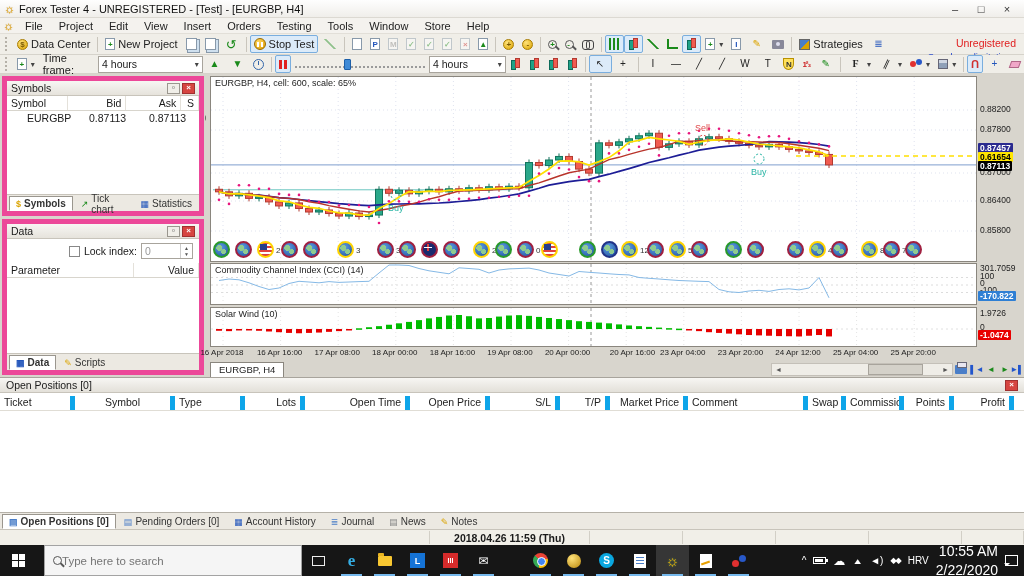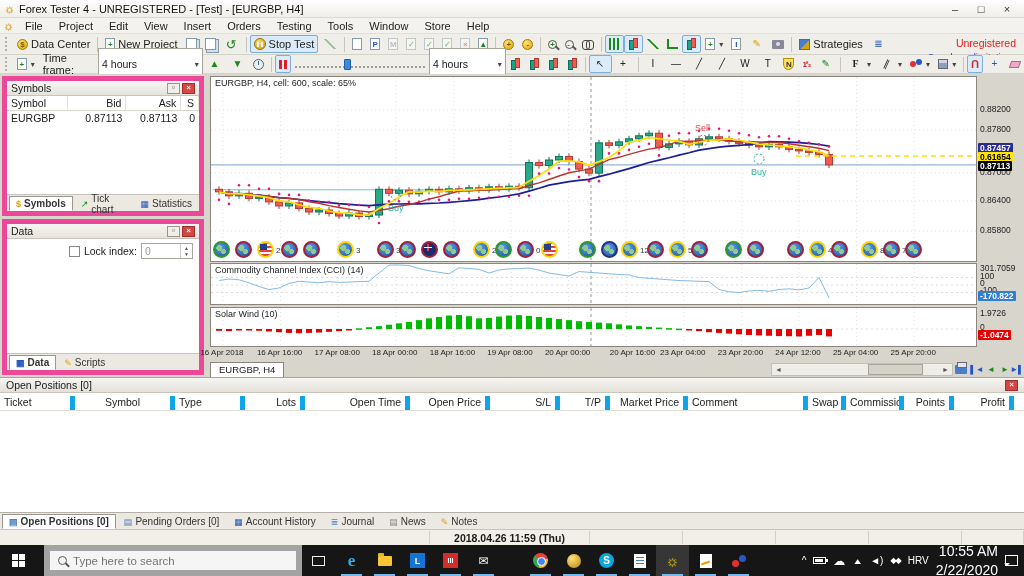--- a/index.html
+++ b/index.html
@@ -56,34 +56,34 @@
   .i-123{font-size:8px;font-weight:bold;color:#cc2222;letter-spacing:-1px}
   .i-dots2{width:12px;height:10px;position:relative}
   .i-dots2::before{content:"";position:absolute;width:6px;height:6px;border-radius:50%;background:#e03030;left:0;top:2px}
   .i-dots2::after{content:"";position:absolute;width:6px;height:6px;border-radius:50%;background:#2858c8;right:0;top:0}
   .i-cube{width:10px;height:10px;background:linear-gradient(#cfd6e2 40%,#8fa0b8 40%);border:1px solid #667}
   .slider{width:148px;height:14px;position:relative;margin:0 4px}
   .slider .track{position:absolute;left:0;right:0;top:9px;border-top:2px dotted #9a9a9a}
   .slider .thumb{position:absolute;left:38%;top:2px;width:7px;height:11px;background:#3f8ad6;border:1px solid #1d5fa8;border-radius:1px}
   #unreg{position:absolute;right:8px;top:37px;color:#e02020;font-size:10.5px;text-align:right}
   #demolink{position:absolute;right:8px;top:51px;color:#2244cc;font-size:9.5px;text-decoration:underline;text-align:right}
-  .combo{display:inline-flex;align-items:center;justify-content:space-between;background:#fff;border:1px solid #a8a49c;height:32px;padding:4px 3px;font-size:10.5px}
+  .combo{display:inline-flex;align-items:center;justify-content:space-between;background:#fff;border:1px solid #a8a49c;height:17px;padding:4px 3px;font-size:10.5px}
   .combo .dd{margin-left:8px}
 
   
   #main{position:absolute;top:74px;left:0;width:1024px;height:303px;background:#d8d5cd}
   .panel{position:absolute;background:#fff;border:5px solid #ec4899;display:flex;flex-direction:column}
   .ptitle{height:15px;background:linear-gradient(#f7f6f3,#e6e3dc);border-bottom:1px solid #c8c4bb;display:flex;align-items:center;padding:0 4px;font-size:10.5px}
   .pbtns{margin-left:auto;display:flex;gap:2px}
   .pbtn{width:13px;height:11px;border:1px solid #9a968e;background:#f0eee8;display:flex;align-items:center;justify-content:center;font-size:8px;line-height:1;color:#333}
   .pbtn.close{background:#d64541;border-color:#a03030;color:#fff;font-weight:bold}
   .thead{display:flex;border-bottom:1px solid #d8d5cd;background:#fff;font-size:10.5px}
   .thead>div{padding:1px 4px;border-right:1px solid #e4e1da}
   .trow{display:flex;font-size:10.5px}
-  .trow>div{padding:1px 4px}
+  .trow>div{padding:1px 20px}
   .tabstrip{margin-top:auto;height:17px;background:#ece9e2;border-top:1px solid #c8c4bb;display:flex;align-items:flex-end;padding-left:2px;gap:1px}
   .tab{display:inline-flex;align-items:center;gap:3px;height:15px;padding:0 6px;font-size:10px;color:#333;border:1px solid transparent}
   .tab.active{background:#fff;border:1px solid #9a968e;border-bottom-color:#fff;font-weight:bold}
   .tabico{font-size:9px}
   .lockrow{display:flex;align-items:center;justify-content:flex-end;gap:4px;padding:4px 6px;font-size:10.5px}
   .cb{width:11px;height:11px;border:1px solid #888;background:#fff}
   .spin{width:52px;height:16px;border:1px solid #a8a49c;background:#fff;color:#999;display:flex;align-items:center;padding:0 3px;position:relative}
   .spin .ud{position:absolute;right:0;top:0;bottom:0;width:12px;border-left:1px solid #ccc;display:flex;flex-direction:column;align-items:center;justify-content:center;font-size:5px;color:#555}
 
   
@@ -121,21 +121,21 @@
 
   
   #btabs{position:absolute;top:512px;left:0;width:1024px;height:17px;background:#ece9e2;border-top:1px solid #b5b1a8;display:flex;align-items:flex-end;padding-left:2px;gap:1px}
   #statusbar{position:absolute;top:529px;left:0;width:1024px;height:16px;background:#f1efe8;border-top:1px solid #c8c4bb;font-size:10.5px}
   .scell{position:absolute;top:1px;bottom:1px;border-right:1px solid #d2cfc6;display:flex;align-items:center;justify-content:center;font-weight:bold}
 
   
   #taskbar{position:absolute;top:545px;left:0;width:1024px;height:31px;background:#161616;display:flex;align-items:center}
   .tb-start{width:44px;height:31px;display:flex;align-items:center;justify-content:center}
   .winlogo{width:6px;height:6px;background:#fff;box-shadow:7px 0 #fff,0 7px #fff,7px 7px #fff;margin:-7px 7px 0 -7px}
-  #searchbox{width:258px;height:31px;background:#f5f5f5;border:6px solid #a3a3a3;display:flex;align-items:center;gap:6px;padding:0 8px}
+  #searchbox{width:258px;height:31px;background:#f5f5f5;border:1px solid #a3a3a3;display:flex;align-items:center;gap:0;padding:0 8px}
   #searchbox .i-mag{border-color:#555}
   #searchbox input{border:none;outline:none;background:transparent;font-size:11.5px;font-family:"Liberation Sans",sans-serif;color:#333;width:190px}
   .tb-app{width:33px;height:31px;display:flex;align-items:center;justify-content:center;position:relative}
   .tb-app.running::after{content:"";position:absolute;bottom:0;left:6px;right:6px;height:2px;background:#76b9ed}
   .tb-app.active{background:rgba(255,255,255,.14)}
   .tv{width:13px;height:10px;border:1.5px solid #eee;position:relative}
   .edge-e{color:#35aee4;font-size:17px;font-weight:bold;font-family:"Liberation Serif",serif}
   .folder{width:14px;height:10px;background:#f8c731;border-radius:1px;position:relative}
   .folder::before{content:"";position:absolute;top:-3px;left:0;width:6px;height:3px;background:#e8b421;border-radius:1px 1px 0 0}
   .sq{width:15px;height:15px;display:flex;align-items:center;justify-content:center;font-size:9px;font-weight:bold;color:#fff}
@@ -474,20 +474,24 @@
       <span class="cb"></span>
       <span>Lock index:</span>
       <span class="spin">
           <span>0</span>
           <span class="ud">
             <span>▲</span>
             <span>▼</span>
           </span>
         </span>
     </div>
+    <div class="thead" id="datahead">
+        <div style="width: 128px; text-align: left;">Parameter</div>
+        <div style="width: 66px; text-align: right;">Value</div>
+      </div>
     <div class="tabstrip" id="datatabs">
         <div class="tab active">
           <span class="tabico" style="color: rgb(34, 85, 187);">▦</span>
           <span>Data</span>
         </div>
         <div class="tab">
           <span class="tabico" style="color: rgb(219, 164, 0);">✎</span>
           <span>Scripts</span>
         </div>
       </div>

